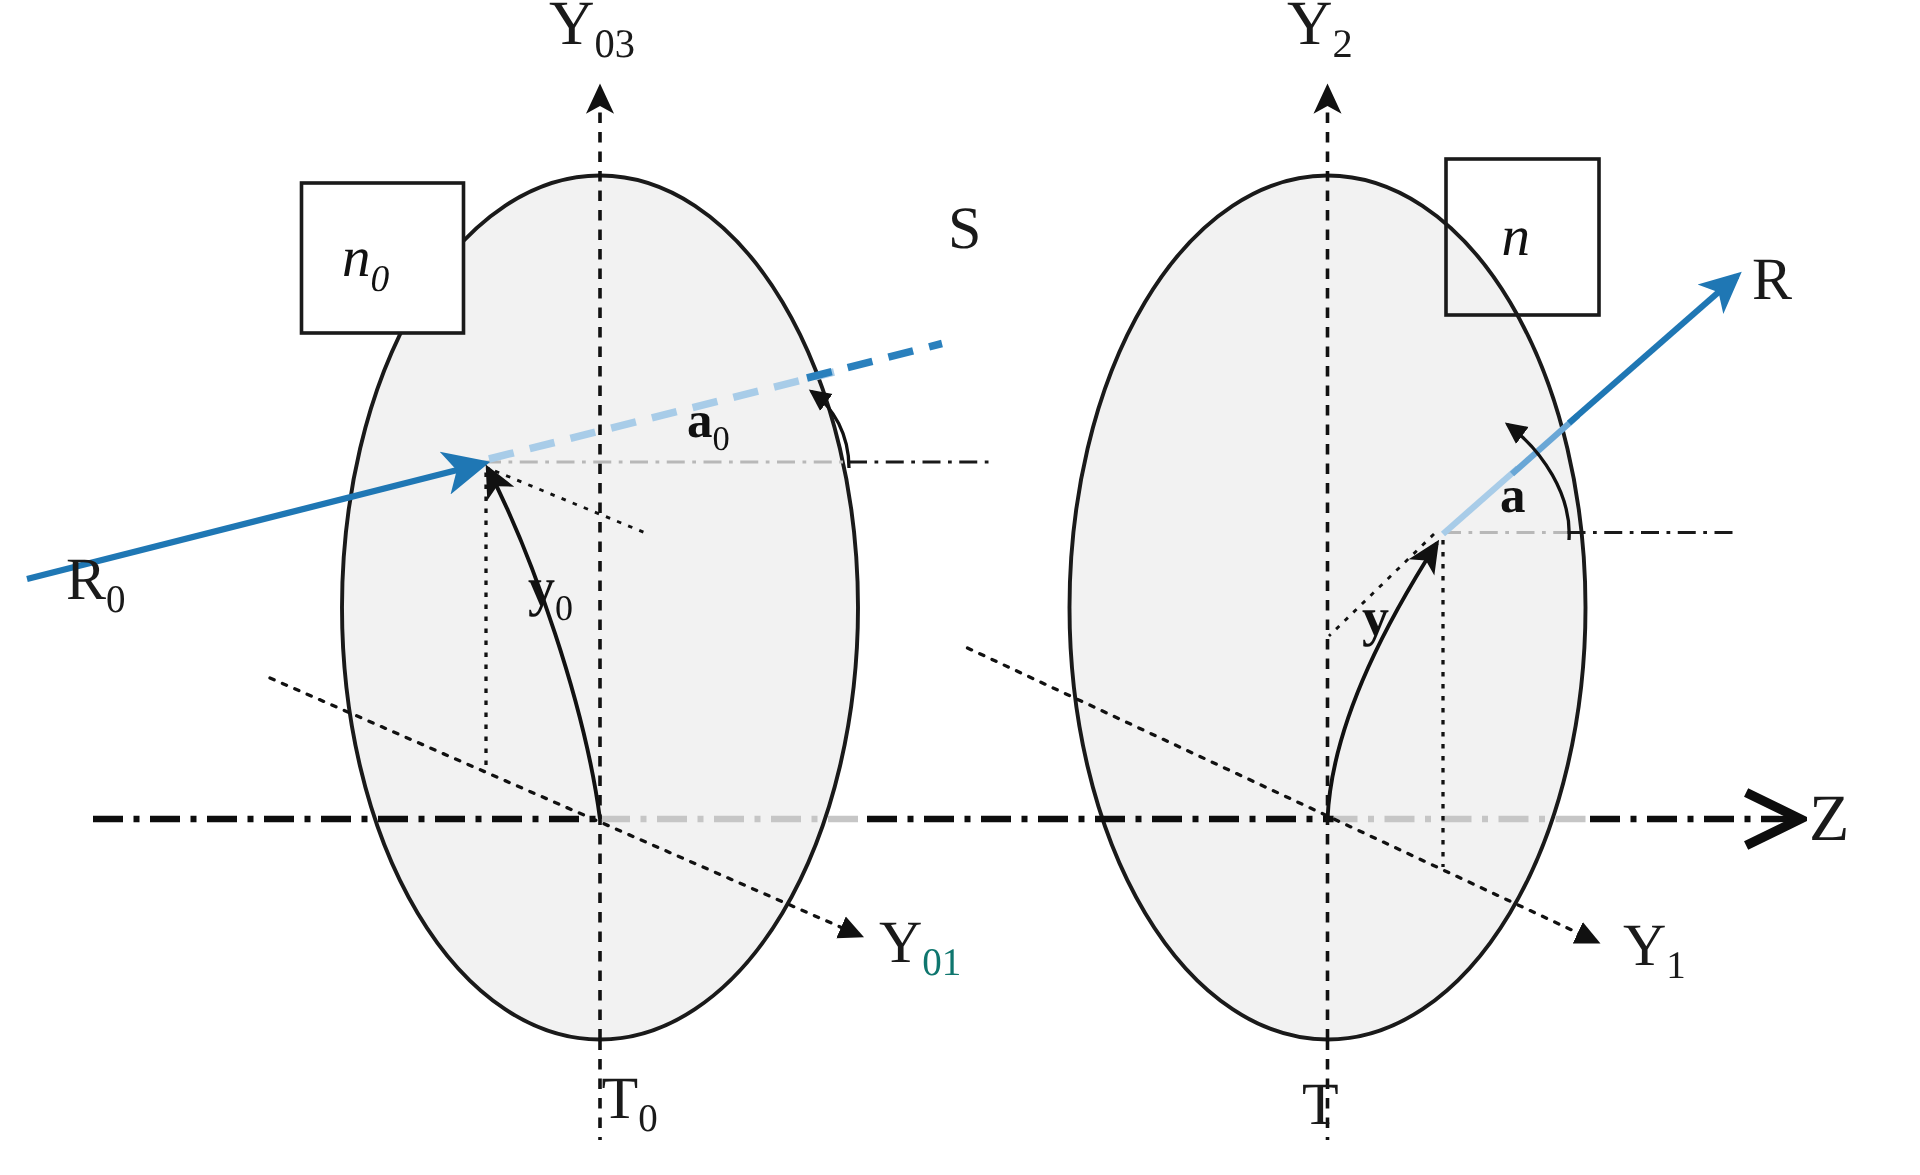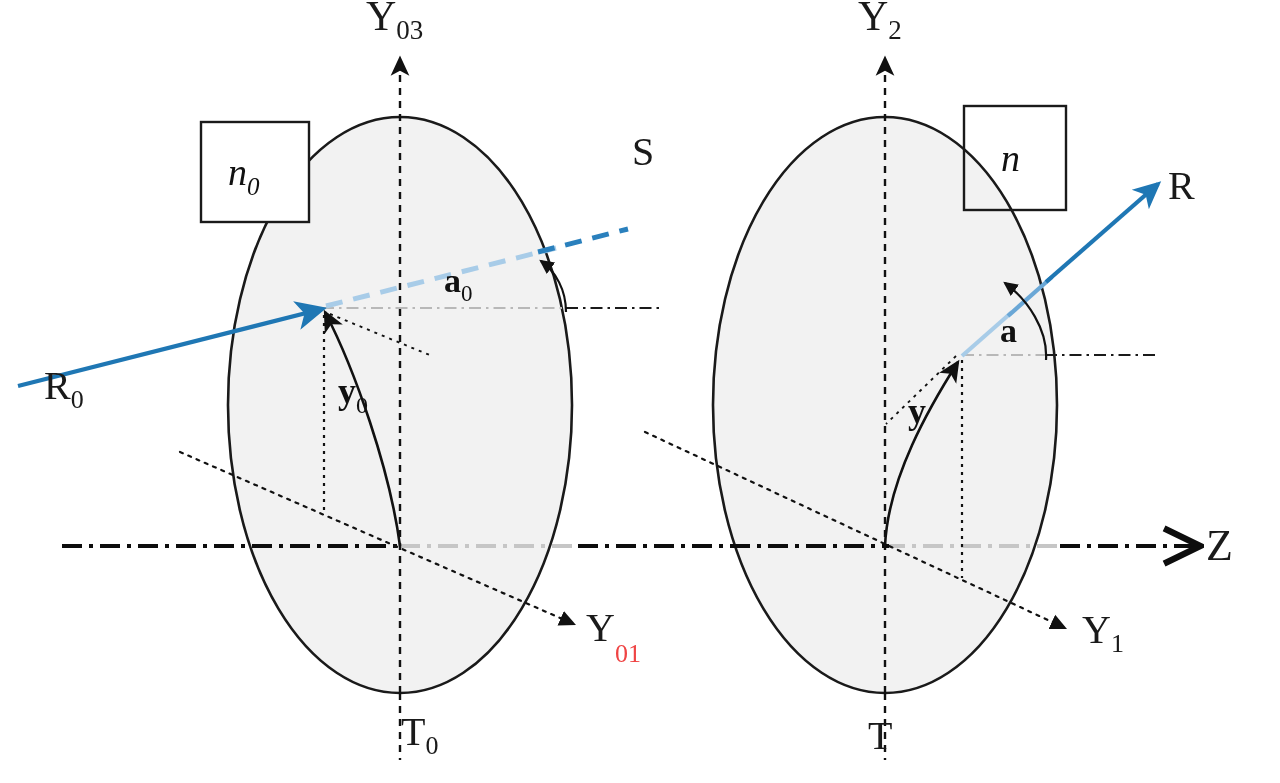--- a/index.html
+++ b/index.html
@@ -259,21 +259,21 @@
 
   <div style="position:absolute; left:366px; top:-8px; white-space:nowrap;">
     <span style="font-size:42px; color:#1a1a1a;">Y</span><span style="font-size:27px; color:#1a1a1a; position:relative; top:9px;">03</span>
   </div>
 
   <div style="position:absolute; left:858px; top:-8px; white-space:nowrap;">
     <span style="font-size:42px; color:#1a1a1a;">Y</span><span style="font-size:27px; color:#1a1a1a; position:relative; top:9px;">2</span>
   </div>
 
   <div style="position:absolute; left:586px; top:604px; white-space:nowrap;">
-    <span style="font-size:40px; color:#1a1a1a;">Y</span><span style="font-size:26px; color:#ef4444; position:relative; top:21px;">01</span>
+    <span style="font-size:40px; color:#1a1a1a;">Y</span><span style="font-size:26px; color:#0f766e; position:relative; top:9px;">01</span>
   </div>
 
   <div style="position:absolute; left:1082px; top:606px; white-space:nowrap;text-align:right;">
     <span style="font-size:40px; color:#1a1a1a;">Y</span><span style="font-size:26px; color:#1a1a1a; position:relative; top:9px;">1</span>
   </div>
 
   <div style="position:absolute; left:1206px; top:520px;
               font-size:44px; color:#1a1a1a;">Z</div>
 
   <div style="position:absolute; left:370px; top:708px; white-space:nowrap;margin-left:31px;">
@@ -295,29 +295,29 @@
   <div style="position:absolute; left:228px; top:150px; white-space:nowrap;">
     <span style="font-size:38px; font-style:italic; color:#111111;">n</span><span style="font-size:25px; font-style:italic; color:#111111;
                  position:relative; top:10px;">0</span>
   </div>
 
   <div style="position:absolute; left:1001px; top:136px; white-space:nowrap;">
     <span style="font-size:38px; font-style:italic; color:#111111;">n</span><span style="font-size:25px; font-style:italic; color:#111111;
                  position:relative; top:10px;"></span>
   </div>
 
-  <div style="position:absolute; left:338px; top:370px; white-space:nowrap;">
+  <div style="position:absolute; left:352px; top:370px; white-space:nowrap;">
     <span style="font-size:36px; font-weight:bold; color:#111111;">y</span><span style="font-size:24px; color:#111111; position:relative; top:10px;">0</span>
   </div>
 
   <div style="position:absolute; left:908px; top:390px; white-space:nowrap;">
     <span style="font-size:36px; font-weight:bold; color:#111111;">y</span><span style="font-size:24px; color:#111111; position:relative; top:10px;"></span>
   </div>
 
-  <div style="position:absolute; left:444px; top:262px; white-space:nowrap;">
+  <div style="position:absolute; left:458px; top:262px; white-space:nowrap;">
     <span style="font-size:34px; font-weight:bold; color:#111111;">a</span><span style="font-size:23px; color:#111111; position:relative; top:9px;">0</span>
   </div>
 
   <div style="position:absolute; left:1000px; top:312px; white-space:nowrap;">
     <span style="font-size:34px; font-weight:bold; color:#111111;">a</span><span style="font-size:23px; color:#111111; position:relative; top:9px;"></span>
   </div>
 
 </div>
 
 </body></html>

